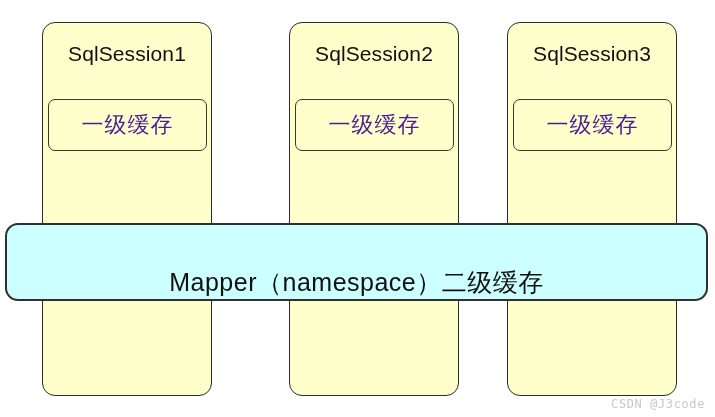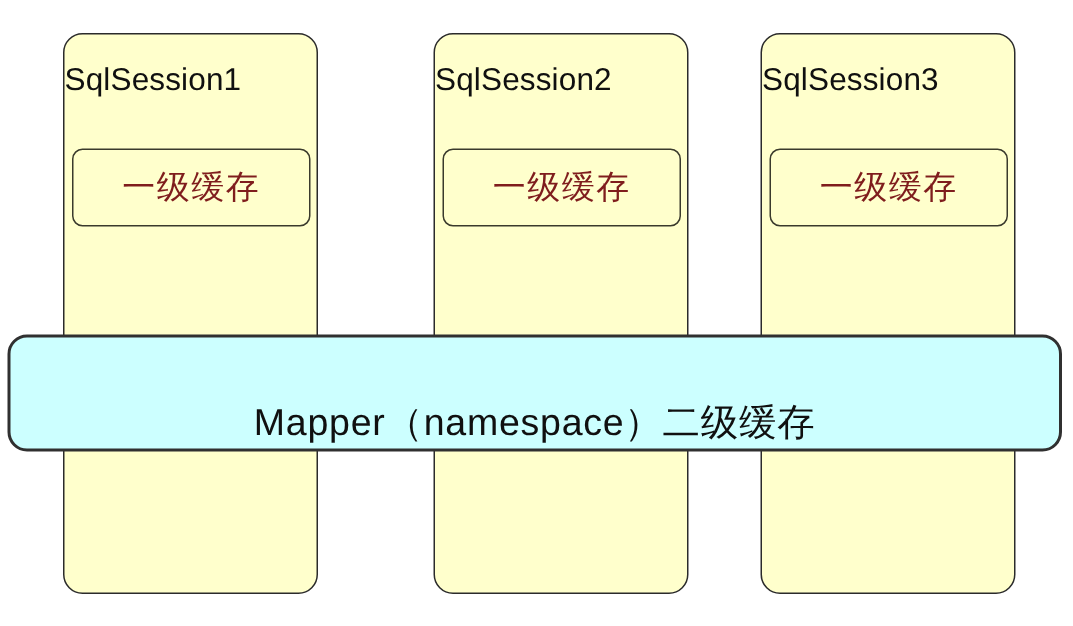--- a/index.html
+++ b/index.html
@@ -26,20 +26,21 @@
     background: #ffffcc;
     border: 1.6px solid #2b2b2b;
     border-radius: 13px;
     z-index: 1;
   }
   .session-title {
     position: absolute;
     left: 0;
     right: 0;
     top: 18px;
+    text-align: center;
     font-size: 21px;
     line-height: 26px;
     color: #101010;
     letter-spacing: 0.1px;
     white-space: nowrap;
   }
 
   
   .cache-box {
     position: absolute;
@@ -47,21 +48,21 @@
     background: #ffffcc;
     border: 1.5px solid #3a3a2c;
     border-radius: 7px;
     display: flex;
     align-items: center;
     justify-content: center;
   }
   .cache-label {
     font-size: 22px;
     line-height: 24px;
-    color: #7f1d1d;
+    color: #4c1d95;
     letter-spacing: 1px;
     white-space: nowrap;
   }
 
   
   #banner {
     position: absolute;
     box-sizing: border-box;
     left: 5px;
     top: 223px;
@@ -121,14 +122,15 @@
     <div class="session-title">SqlSession3</div>
   </div>
   <div class="cache-box" id="cache-box-2" style="left: 513px; top: 99px; width: 159px; height: 52px; z-index: 2;">
     <span class="cache-label">一级缓存</span>
   </div>
 
   <div id="banner">
     <span id="banner-label">Mapper（namespace）二级缓存</span>
   </div>
 
+  <div id="watermark">CSDN @J3code</div>
 
 </div>
 
 </body></html>

